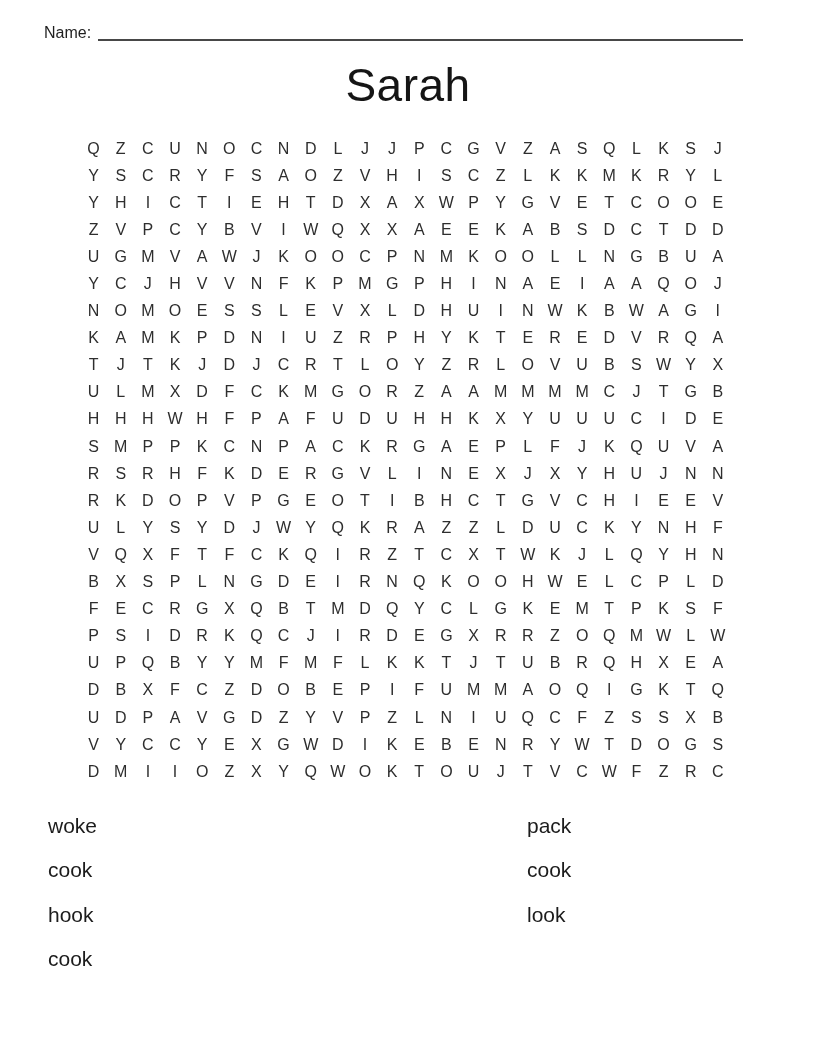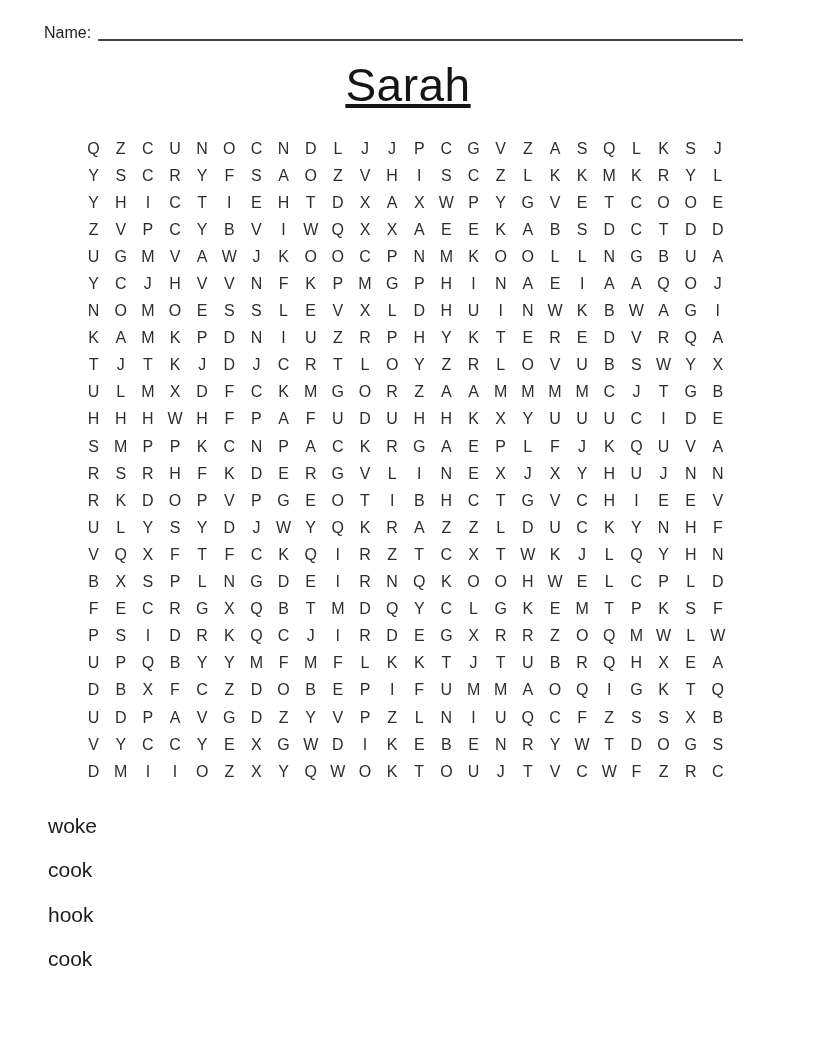--- a/index.html
+++ b/index.html
@@ -44,21 +44,20 @@
   .title {
     position: absolute;
     top: 34px;
     left: 0;
     width: 816px;
     text-align: center;
     font-size: 46px;
     font-weight: normal;
     color: #151515;
     letter-spacing: 0.5px;
-    text-decoration: underline;
   }
 
   
   .grid {
     position: absolute;
     left: 80px;
     top: 111px;
     display: grid;
     grid-template-columns: repeat(24, 27.15px);
     grid-auto-rows: 27.1px;
@@ -685,15 +684,20 @@
       <div class="cell">C</div>
     </div>
 
   <div class="words">
     <div class="word-col word-col-1">
         <div class="word">woke</div>
         <div class="word">cook</div>
         <div class="word">hook</div>
         <div class="word">cook</div>
       </div>
+    <div class="word-col word-col-3">
+        <div class="word">pack</div>
+        <div class="word">cook</div>
+        <div class="word">look</div>
+      </div>
   </div>
 
 </div>
 
 </body></html>

